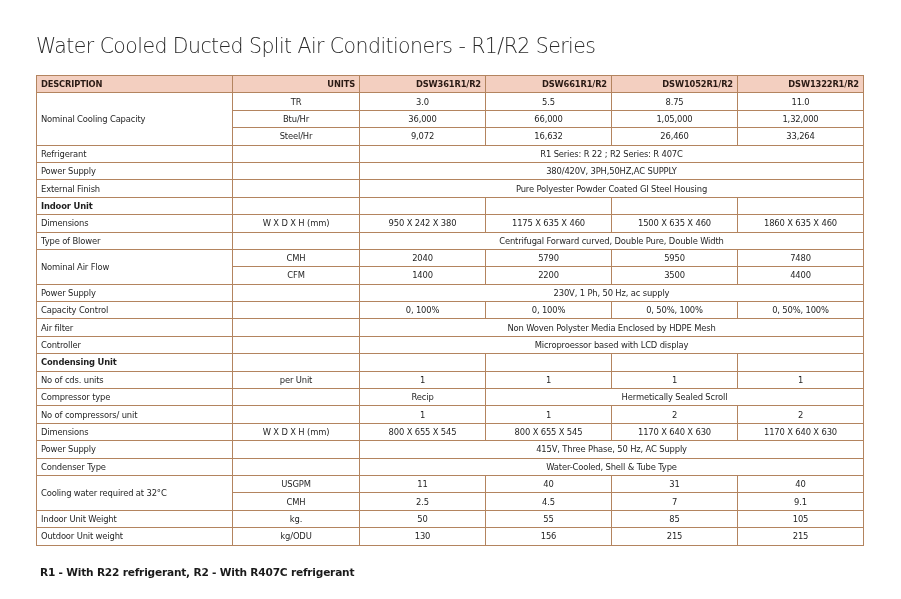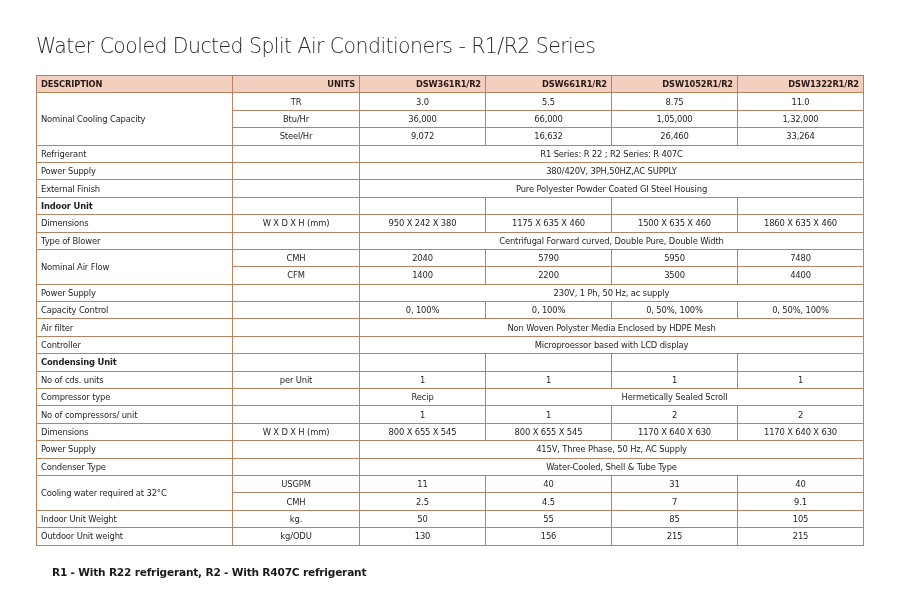--- a/index.html
+++ b/index.html
@@ -8,21 +8,21 @@
   table.spec { position:absolute; left:36px; top:75px; border-collapse:collapse; table-layout:fixed; width:828px; }
   table.spec col.c-desc { width:196px; }
   table.spec col.c-unit { width:127px; }
   table.spec col.c-m { width:126px; }
   table.spec td, table.spec th { border:1.5px solid #b3845f; height:16.4px; padding:0 4px; font-size:8.4px; line-height:10px; white-space:nowrap; overflow:hidden; letter-spacing:-0.15px; }
   table.spec th { background:#f3cfc0; font-weight:bold; color:#2a1a14; font-size:8.3px; text-align:right; }
   table.spec th.left { text-align:left; }
   table.spec td { background:#ffffff; }
   td.center { text-align:center; }
   td.bold { font-weight:bold; }
-  .footnote { position:absolute; left:52px; top:566px; font-size:10.6px; font-weight:bold; color:#1a1a1a; letter-spacing:-0.2px; white-space:nowrap; }
+  .footnote { position:absolute; left:40px; top:566px; font-size:10.6px; font-weight:bold; color:#1a1a1a; letter-spacing:-0.2px; white-space:nowrap; }
 </style>
 </head>
 <body>
 
 <div class="title">Water Cooled Ducted Split Air Conditioners - R1/R2 Series</div>
 
 <table class="spec">
   <colgroup>
     <col class="c-desc">
       <col class="c-unit">

